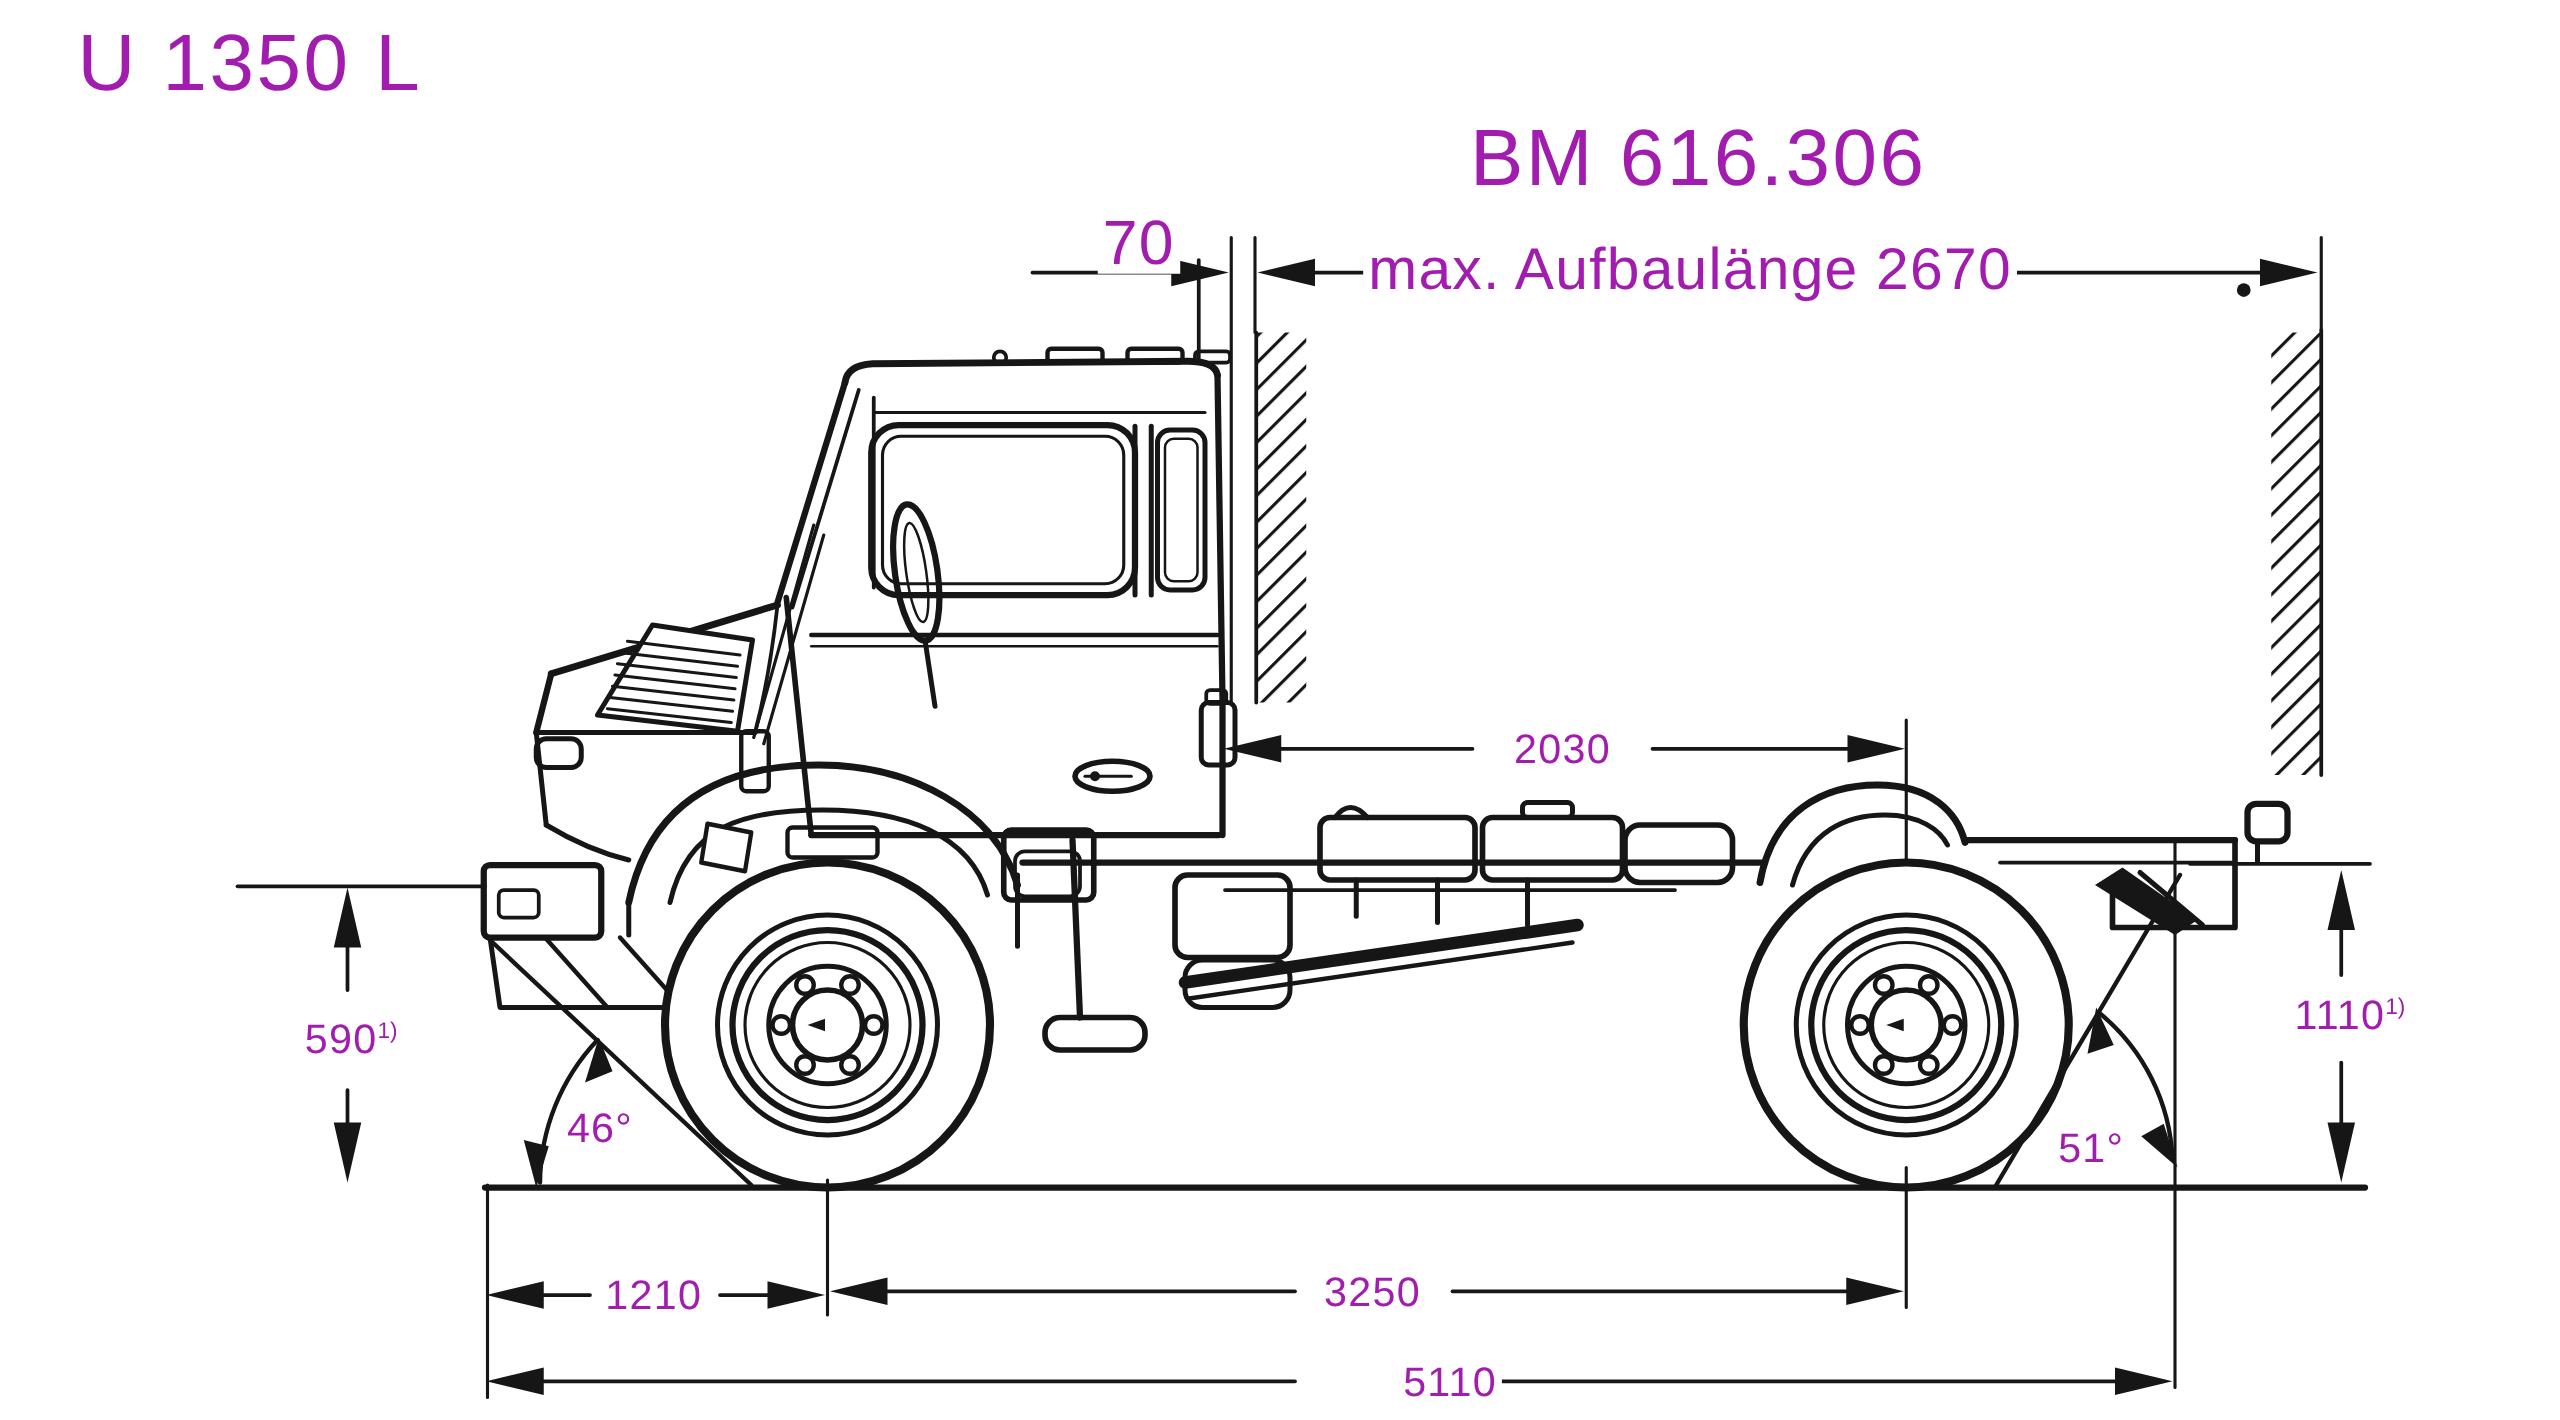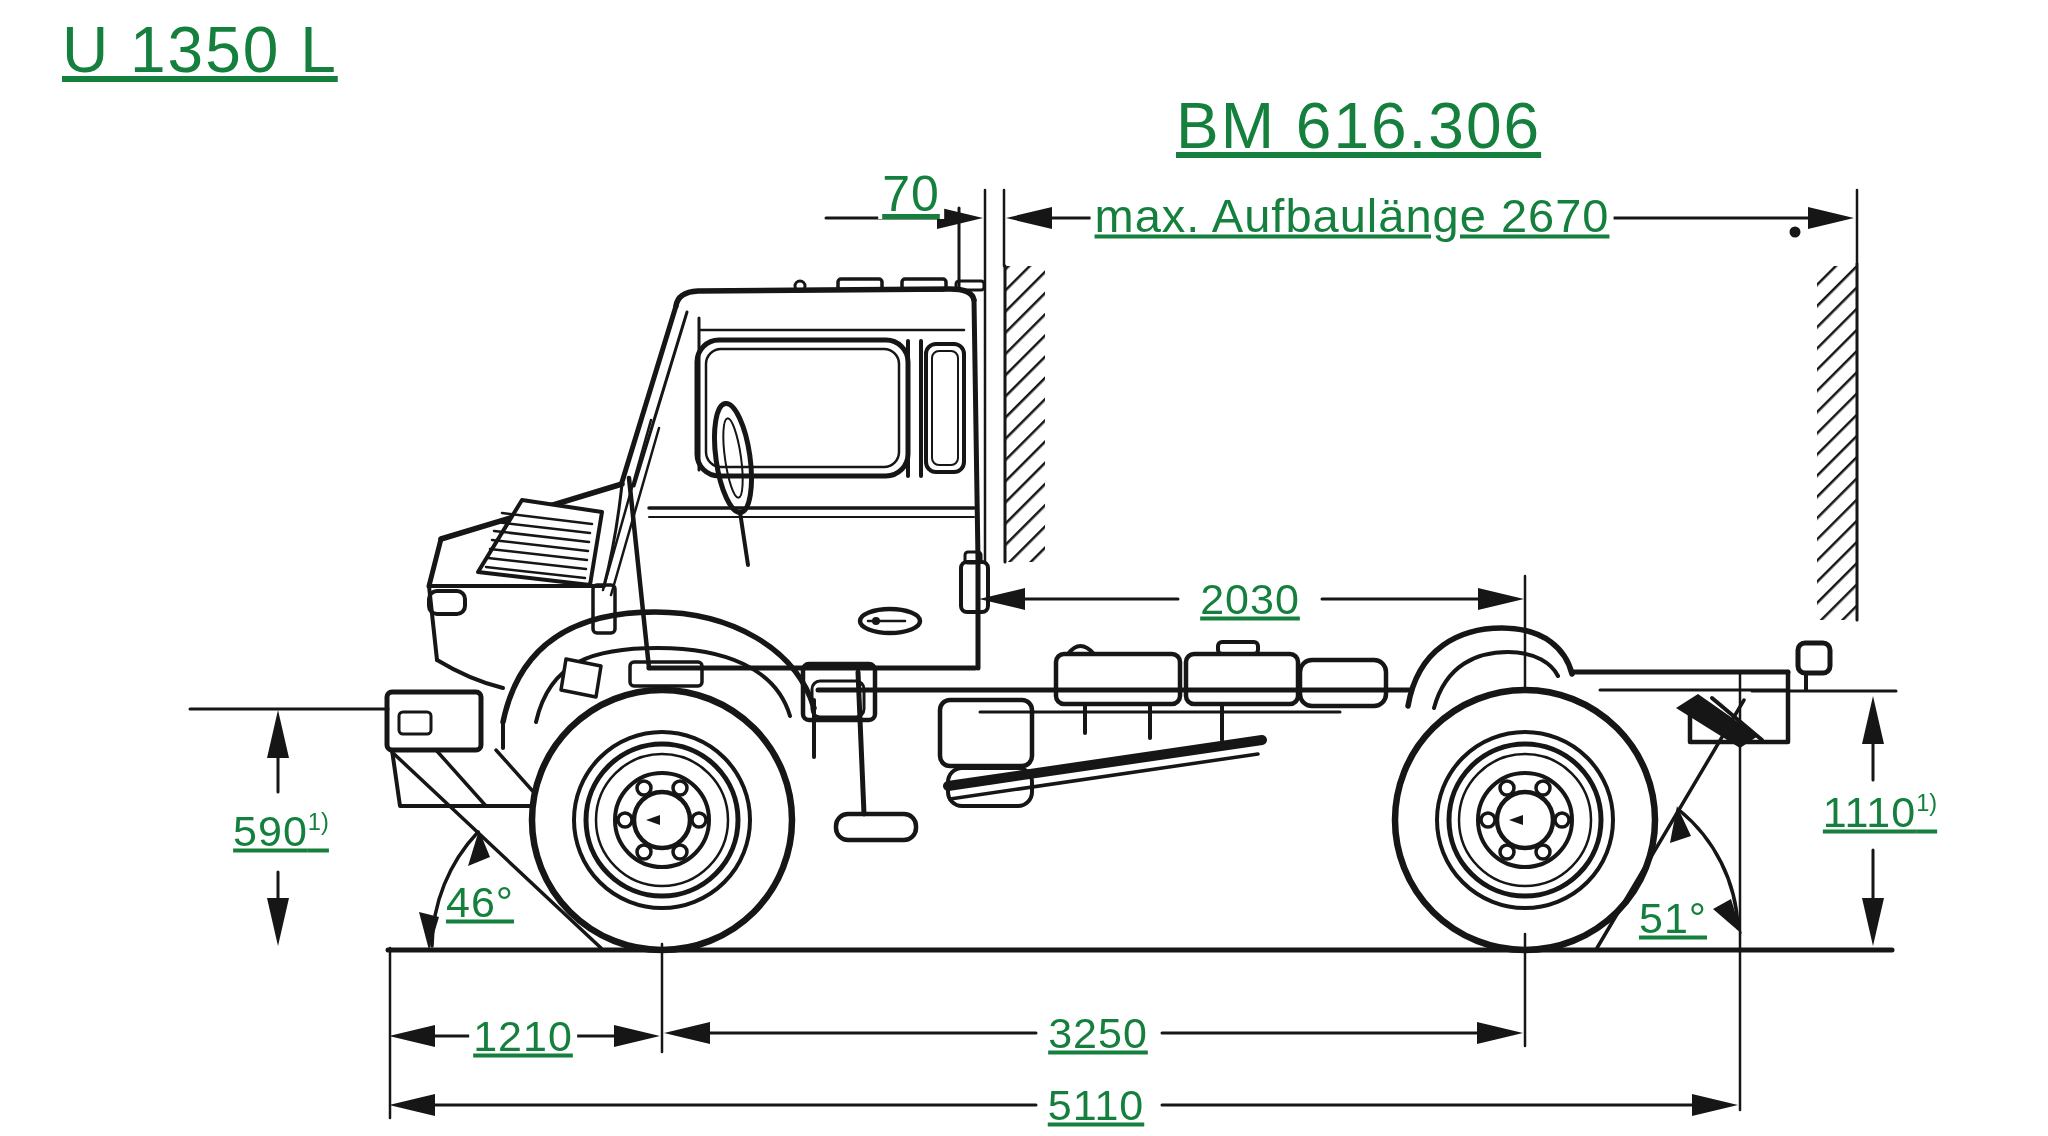--- a/index.html
+++ b/index.html
@@ -8,28 +8,27 @@
     width:2048px;height:1136px;
     background:#ffffff;
     overflow:hidden;
     font-family:"Liberation Sans", sans-serif;
     color:#161616;
   }
   svg{position:absolute;left:0;top:0;}
   .lbl{
     position:absolute;
     white-space:nowrap;
-    color:#15803d;
+    color:#a21caf;
     line-height:1;
     letter-spacing:1px;
-    text-decoration:underline;
   }
   .ctr{transform:translate(-50%,-50%);}
   .hdr{font-size:64px;letter-spacing:2px;}
-  .dim{font-size:43px;background:#ffffff;padding:0 4px;}
+  .dim{font-size:33px;background:#ffffff;padding:0 4px;}
   .dim70{font-size:50px;}
   .auf{font-size:47px;}
   sup{font-size:55%;vertical-align:super;letter-spacing:0;}
 </style>
 </head>
 <body>
 
 <div class="stage">
 
 <svg viewBox="0 0 2048 1136" width="2048" height="1136" fill="none" stroke="#161616" stroke-linecap="round" stroke-linejoin="round">
@@ -286,15 +285,15 @@
 <div class="lbl ctr dim" style="left:1250px;top:599px">2030</div>
 
 <div class="lbl ctr dim" style="left:281px;top:831px"><span>590</span><sup>1)</sup></div>
 <div class="lbl ctr dim" style="left:1880px;top:812px"><span>1110</span><sup>1)</sup></div>
 
 <div class="lbl ctr dim" style="left:480px;top:902px;background:none">46°</div>
 <div class="lbl ctr dim" style="left:1673px;top:918px;background:none">51°</div>
 
 <div class="lbl ctr dim" style="left:523px;top:1036px">1210</div>
 <div class="lbl ctr dim" style="left:1098px;top:1033px">3250</div>
-<div class="lbl ctr dim" style="left:1096px;top:1105px">5110</div>
+<div class="lbl ctr dim" style="left:1160px;top:1105px">5110</div>
 
 </div>
 
 </body></html>

